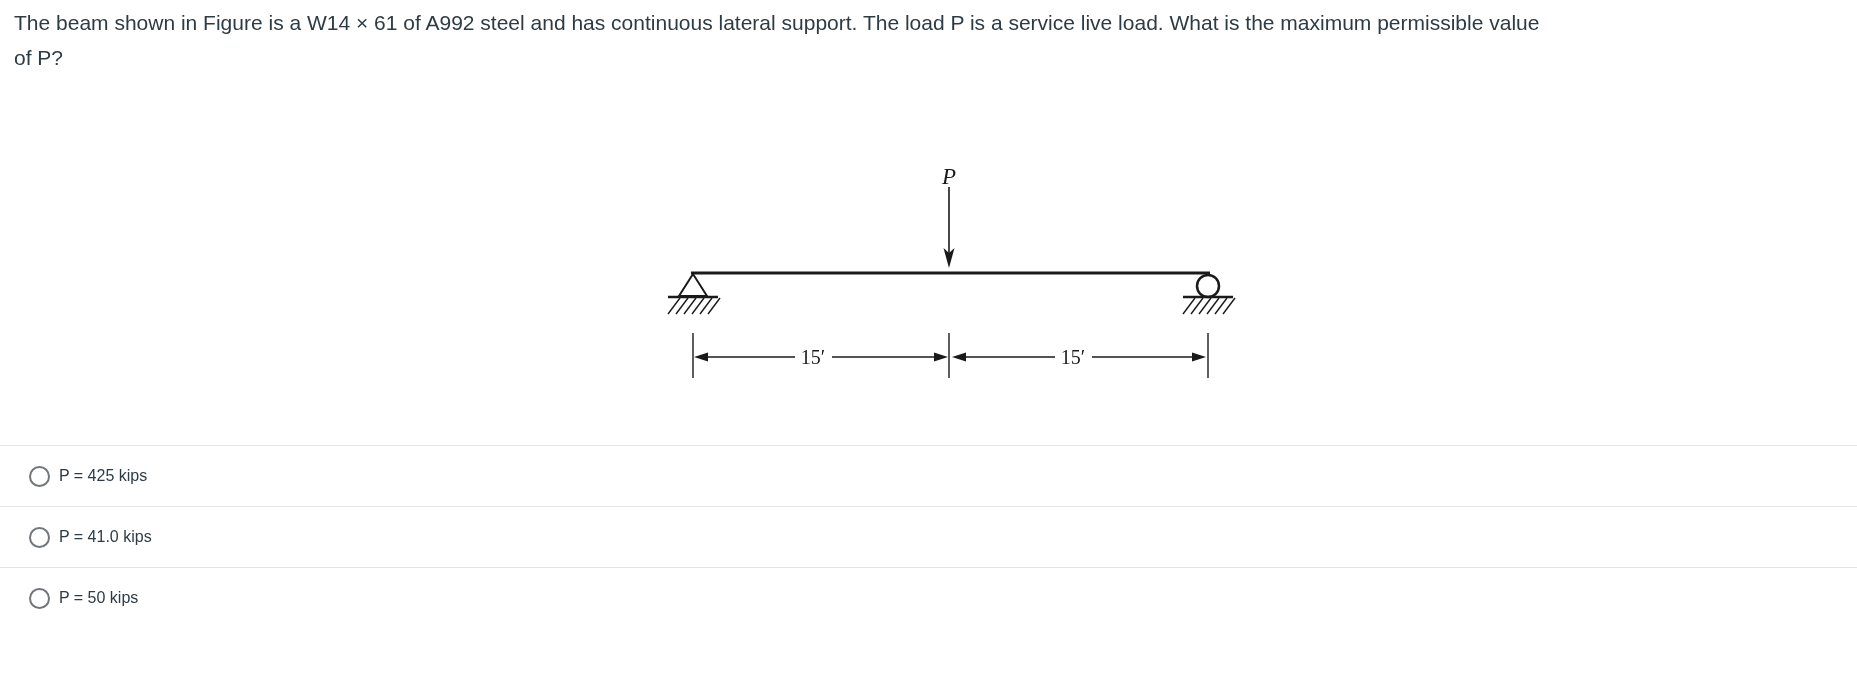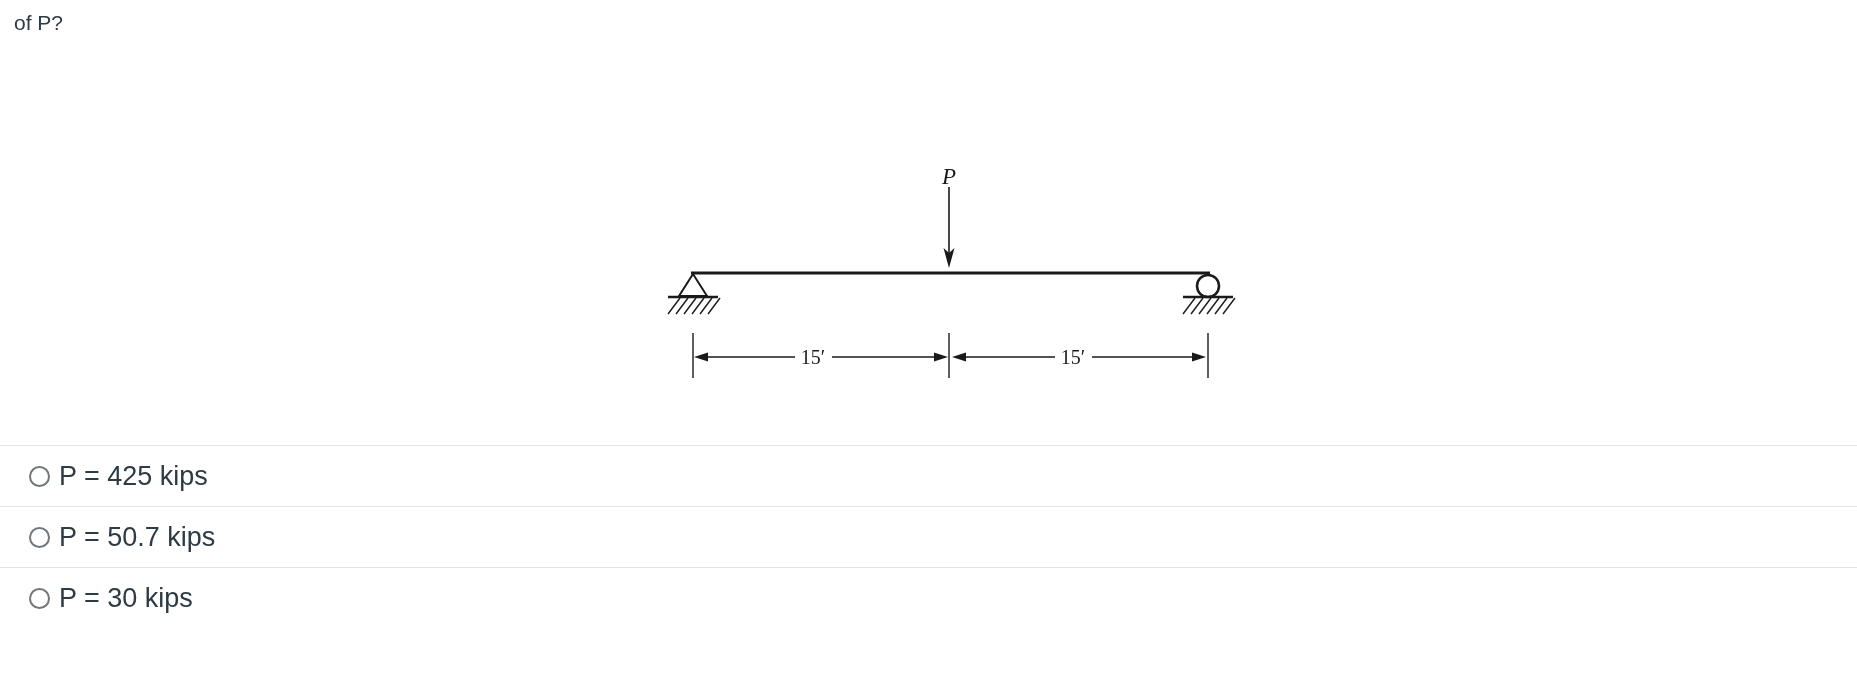--- a/index.html
+++ b/index.html
@@ -39,29 +39,30 @@
   }
   .radio {
     width: 21px; height: 21px;
     border: 2px solid #71767b;
     border-radius: 50%;
     background: #ffffff;
     flex: 0 0 auto;
   }
   .option-label {
     margin-left: 9px;
-    font-size: 27px;
+    font-size: 16px;
     color: #2d3b45;
   }
   .fig-serif { font-family: "Liberation Serif", serif; }
 </style>
 </head>
 <body>
 
 <div class="question-block">
+  <span class="q-line">The beam shown in Figure is a W14 × 61 of A992 steel and has continuous lateral support. The load P is a service live load. What is the maximum permissible value</span>
   <span class="q-line">of P?</span>
 </div>
 
 <div class="figure-wrap">
   <svg width="700" height="250" viewBox="0 0 700 250">
 
     <line x1="131" y1="138" x2="650" y2="138" stroke="#1a1a1a" stroke-width="3"></line>
 
     <g stroke="#1a1a1a" fill="none">
       <polygon points="133,139 119,161 147,161" fill="#ffffff" stroke-width="2"></polygon>
@@ -119,19 +120,19 @@
   </svg>
 </div>
 
 <div class="options-block">
   <div class="option-row">
     <span class="radio"></span>
     <span class="option-label">P = 425 kips</span>
   </div>
   <div class="option-row">
     <span class="radio"></span>
-    <span class="option-label">P = 50.7 kips</span>
+    <span class="option-label">P = 41.0 kips</span>
   </div>
   <div class="option-row">
     <span class="radio"></span>
-    <span class="option-label">P = 30 kips</span>
+    <span class="option-label">P = 50 kips</span>
   </div>
 </div>
 
 </body></html>

